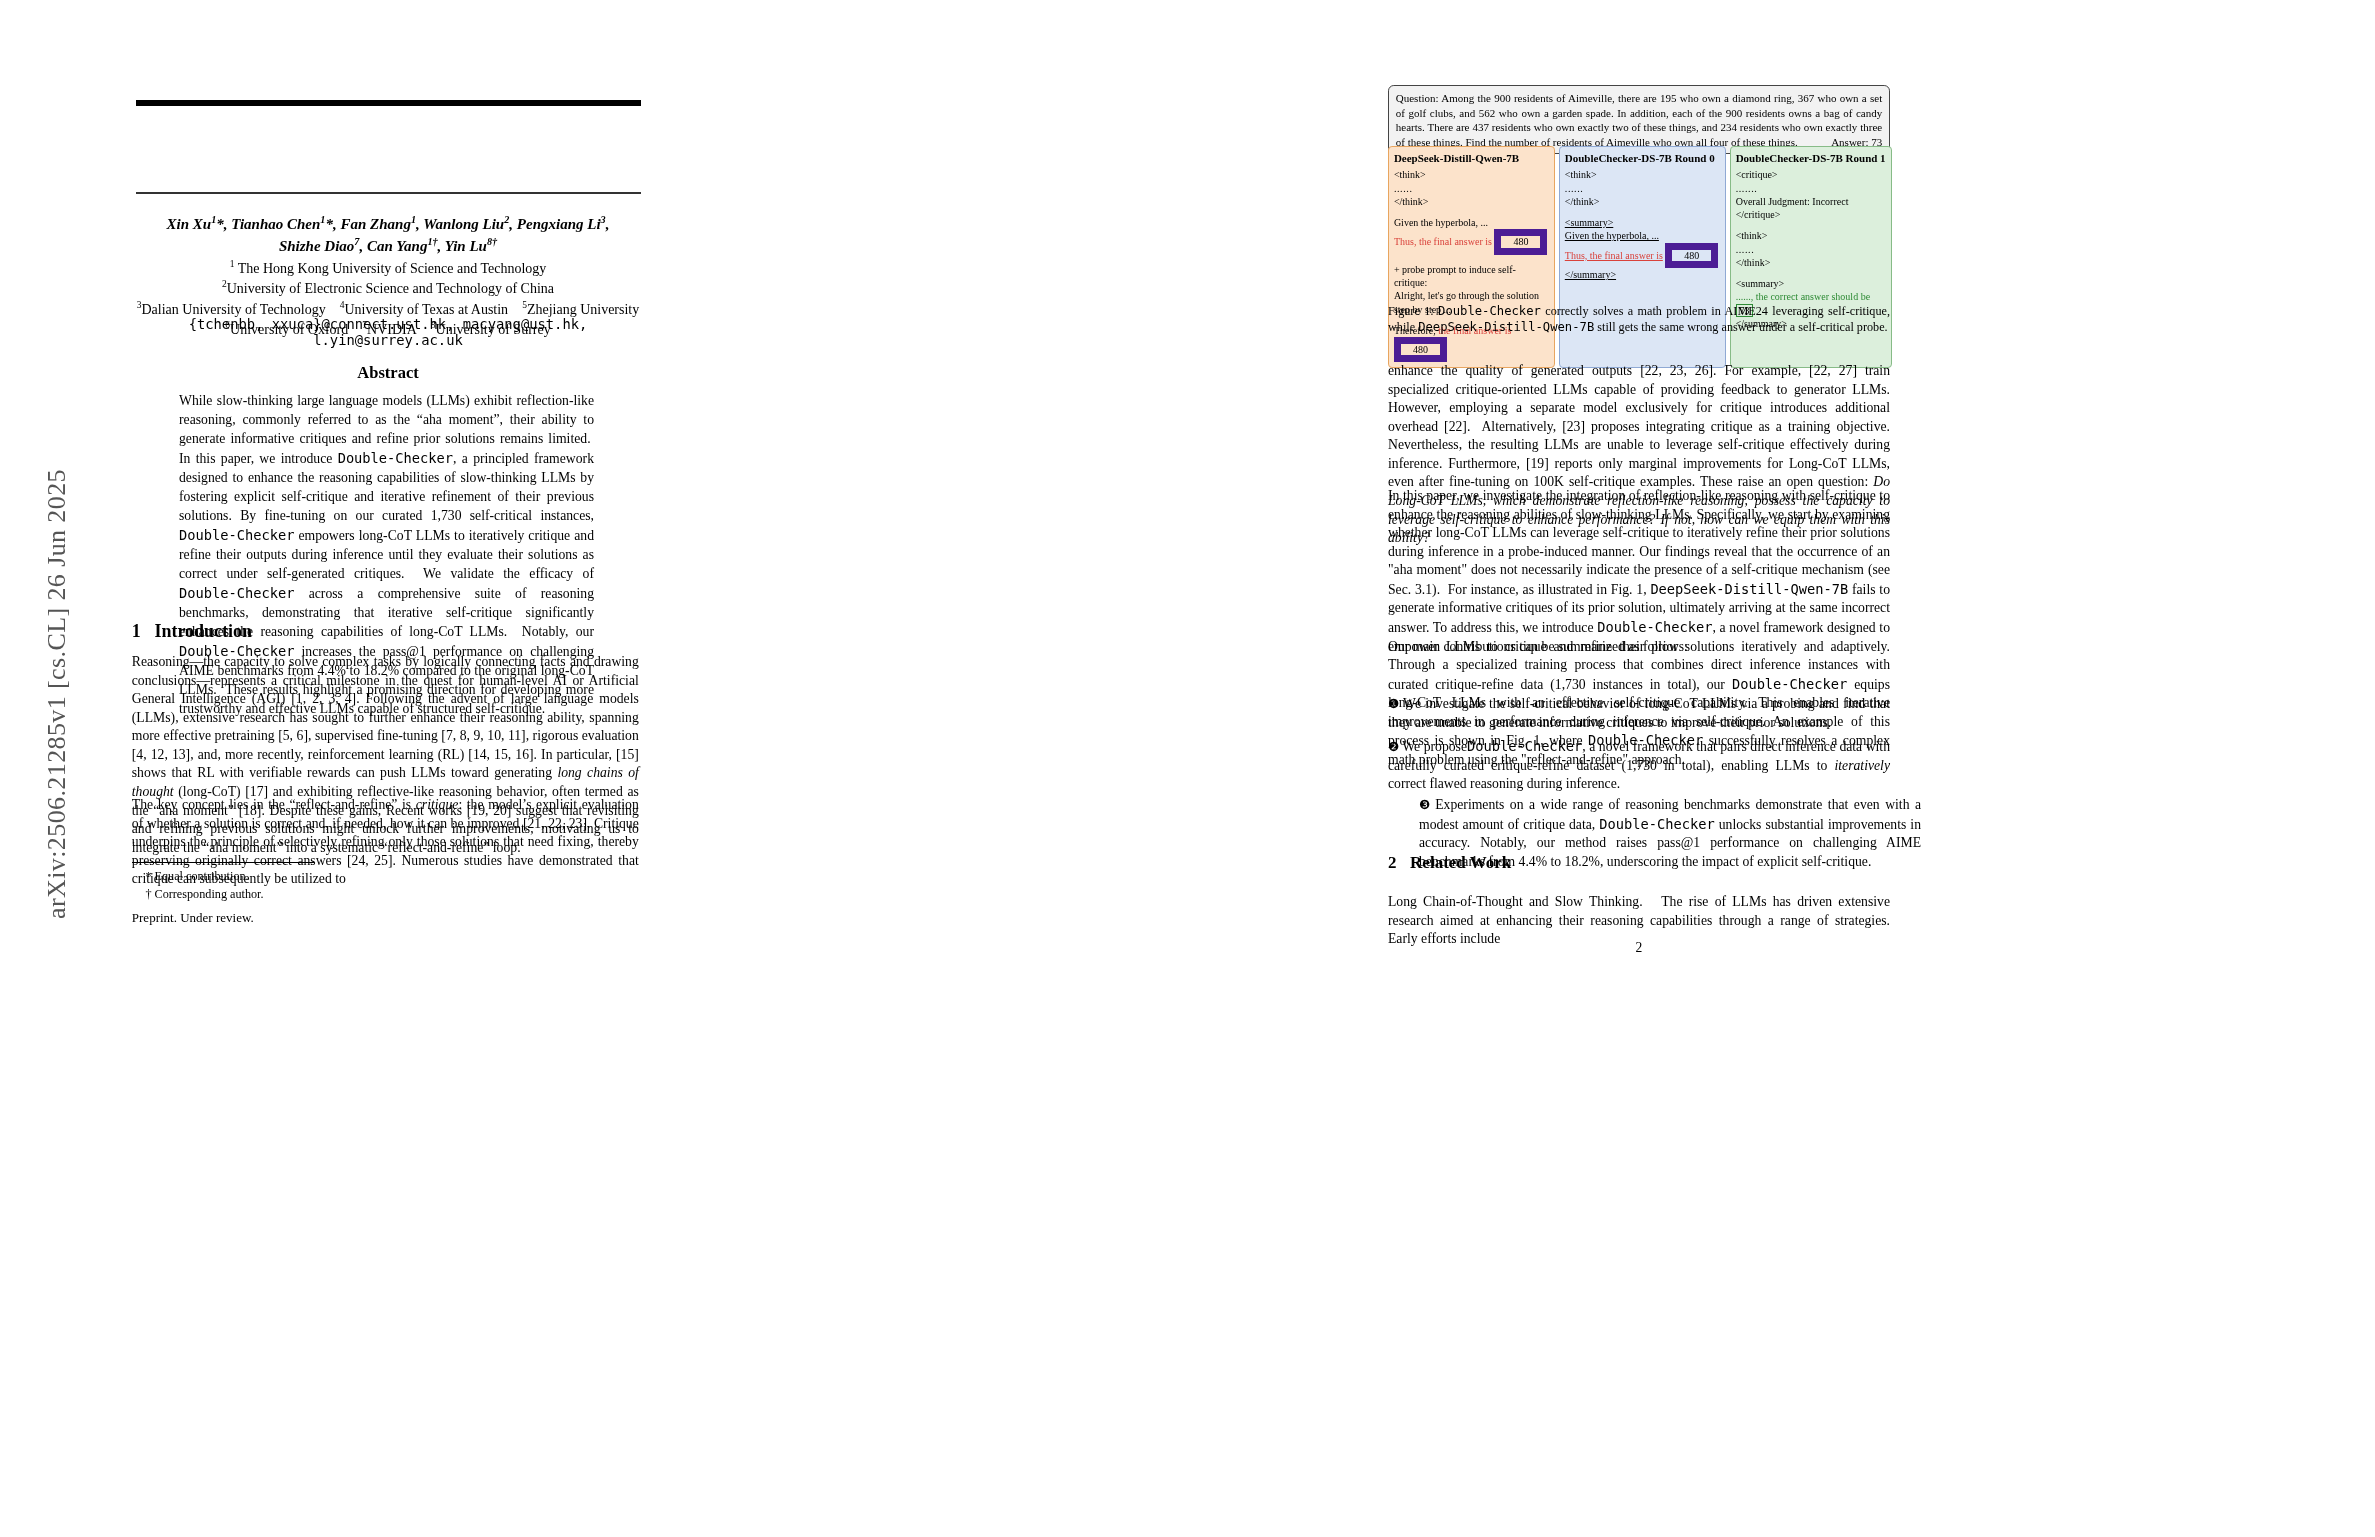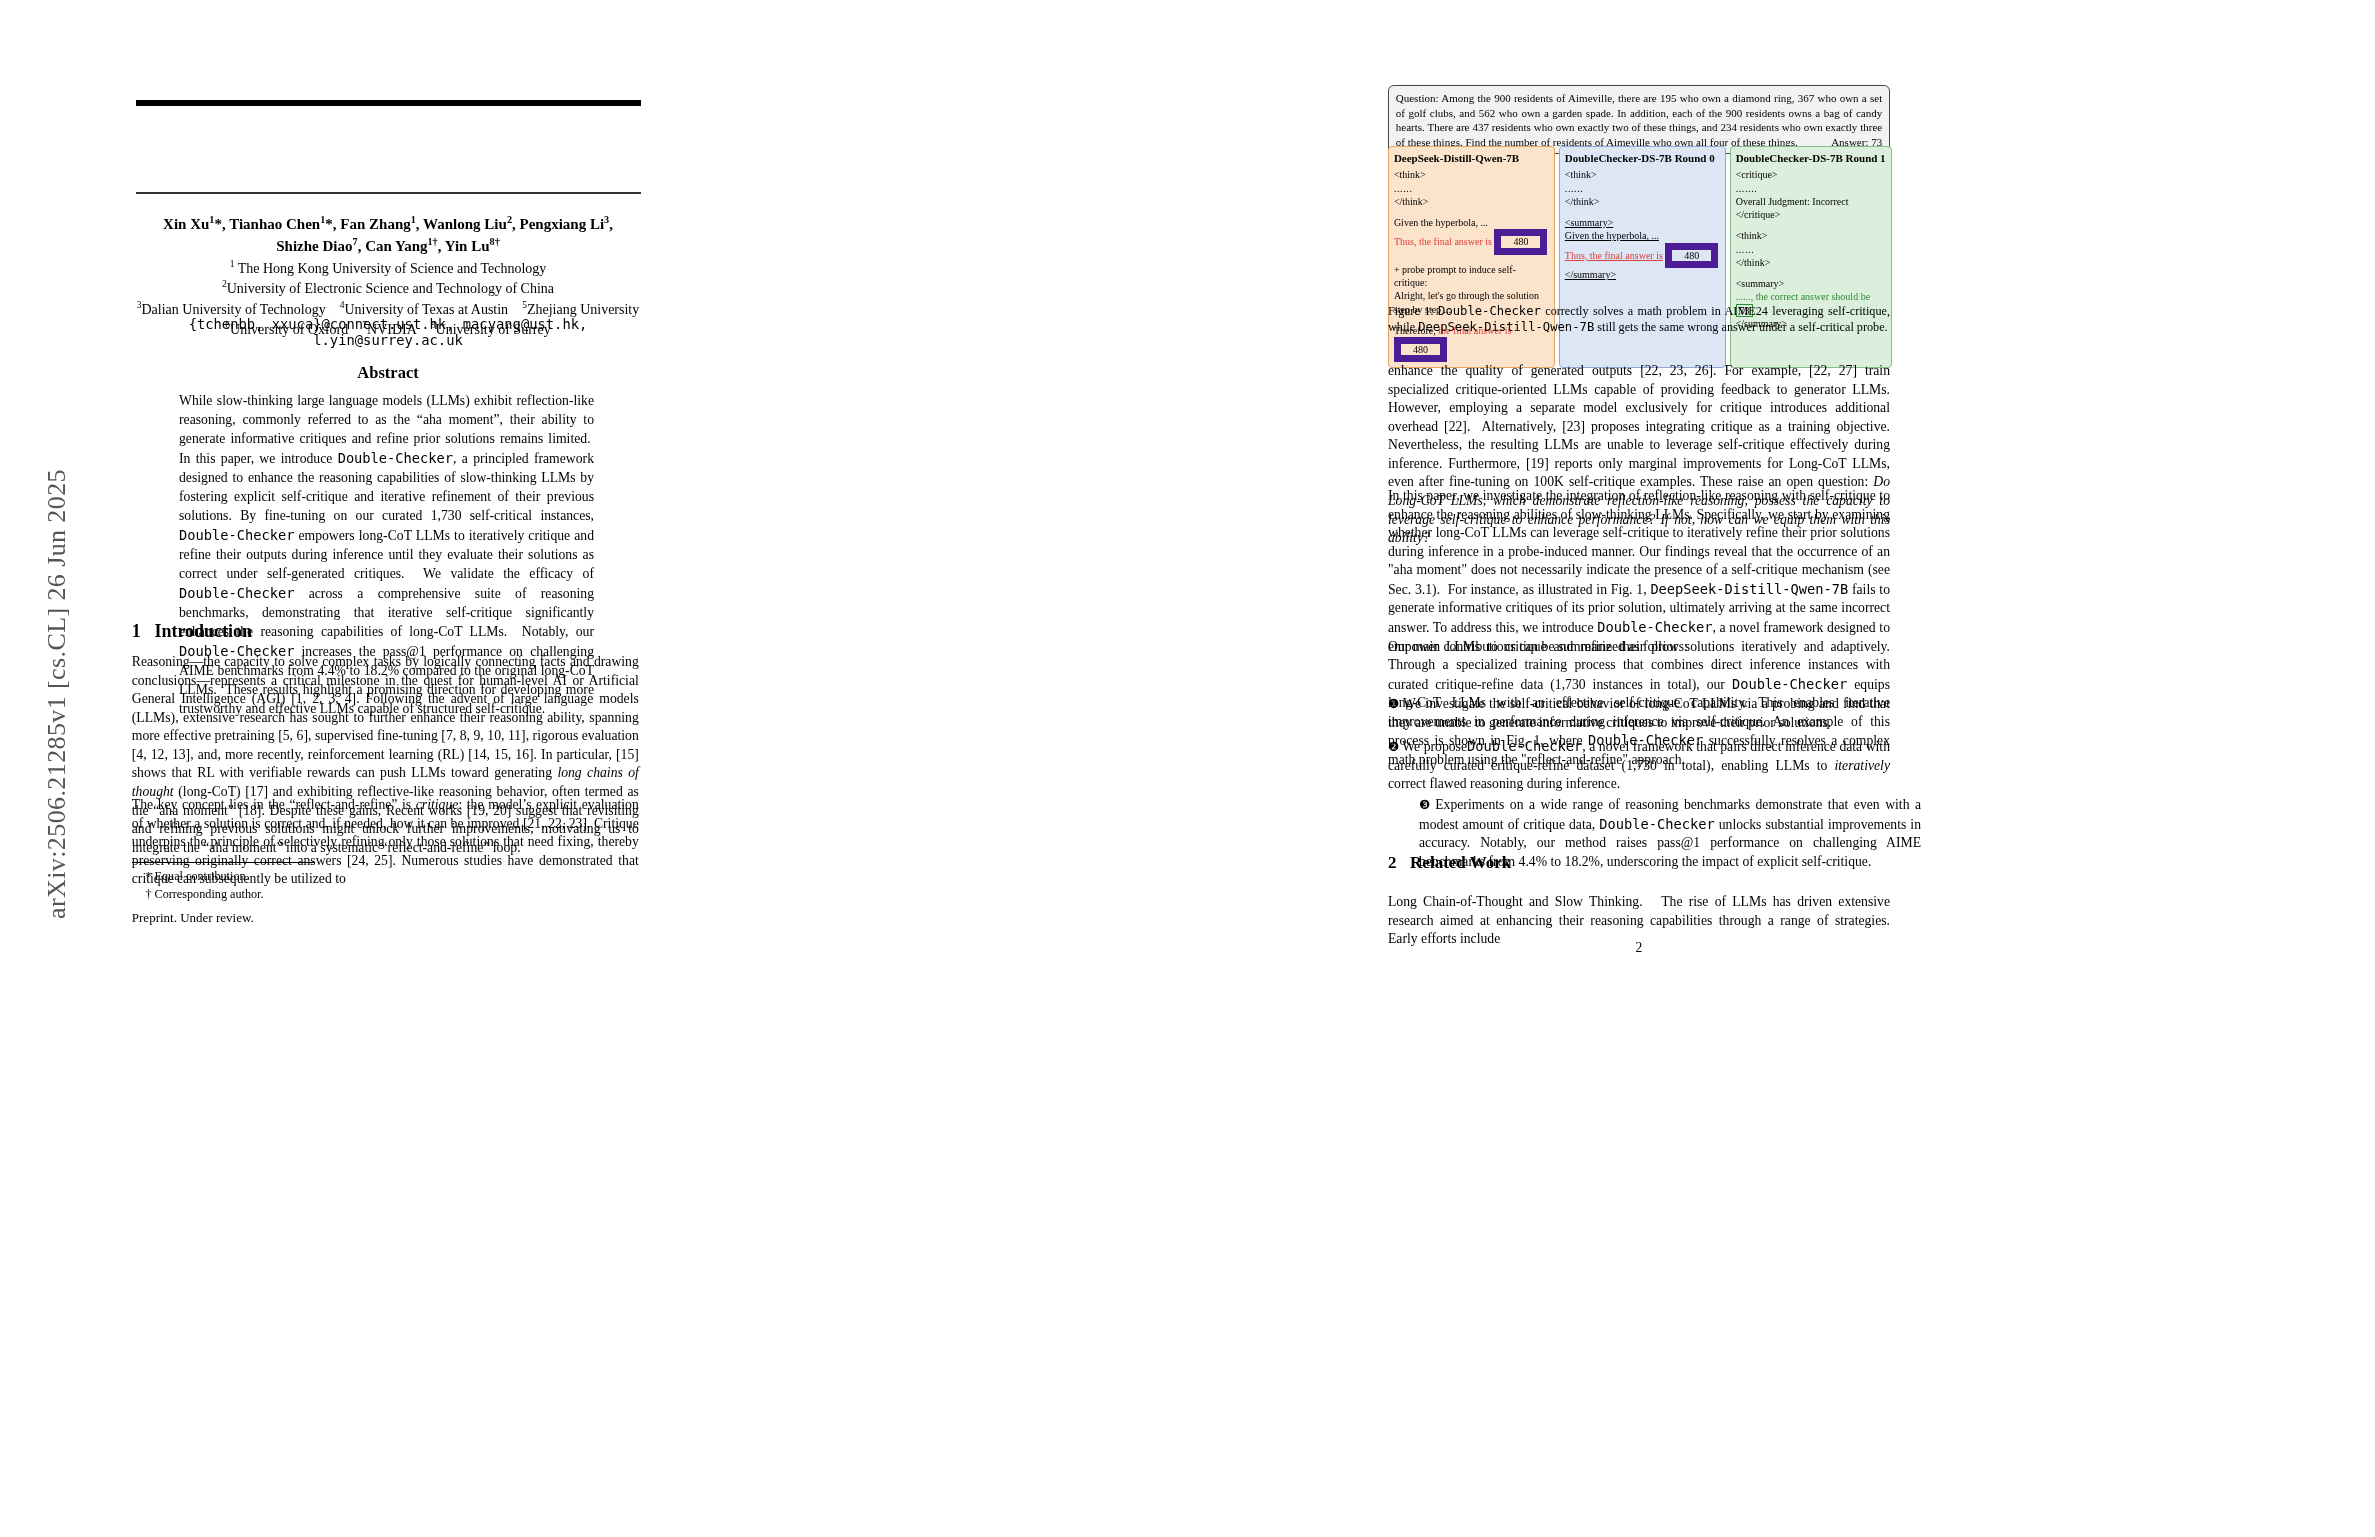--- a/index.html
+++ b/index.html
@@ -69,20 +69,21 @@
   }
 
   #authors {
     position: absolute;
     left: 0px; top: 214px;
     width: 524px;
     text-align: center;
     font-size: 15px;
     font-weight: bold;
     line-height: 1.44;
+    font-style: italic;
   }
   #affiliations {
     position: absolute;
     left: 0px; top: 259px;
     width: 524px;
     text-align: center;
     font-size: 14px;
     line-height: 1.46;
     font-weight: normal;
   }

